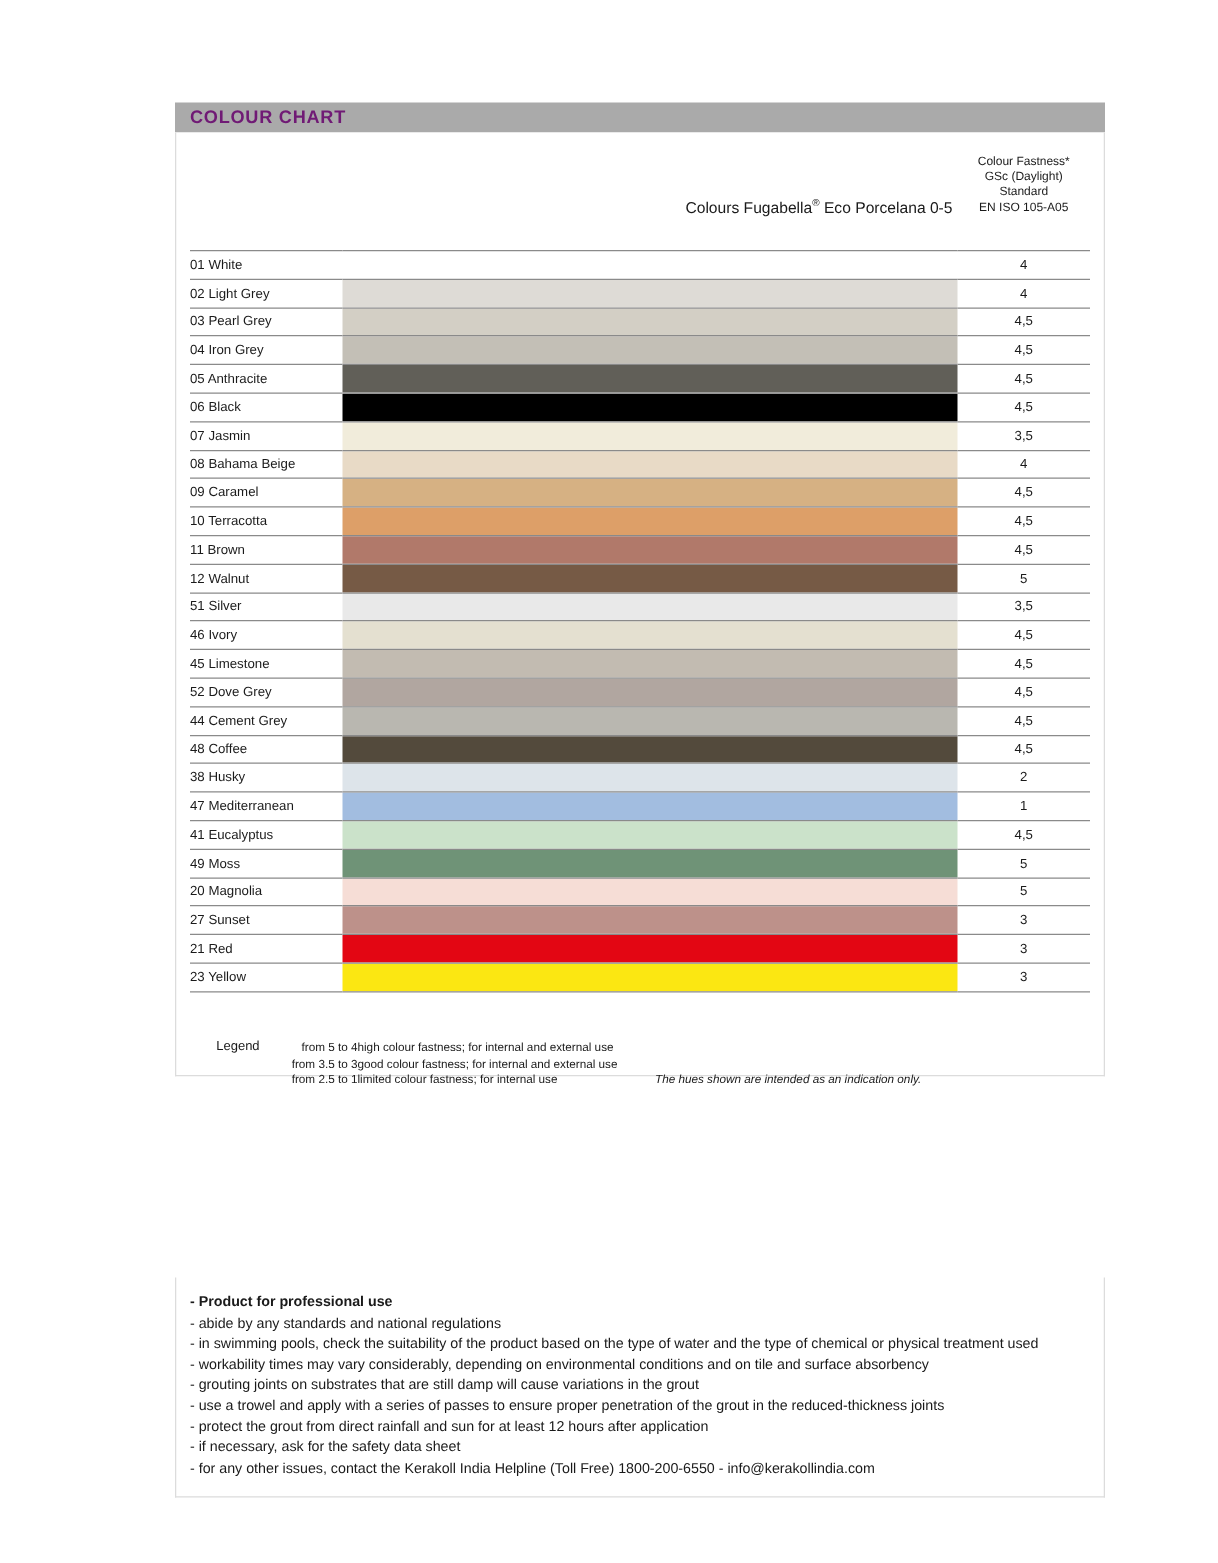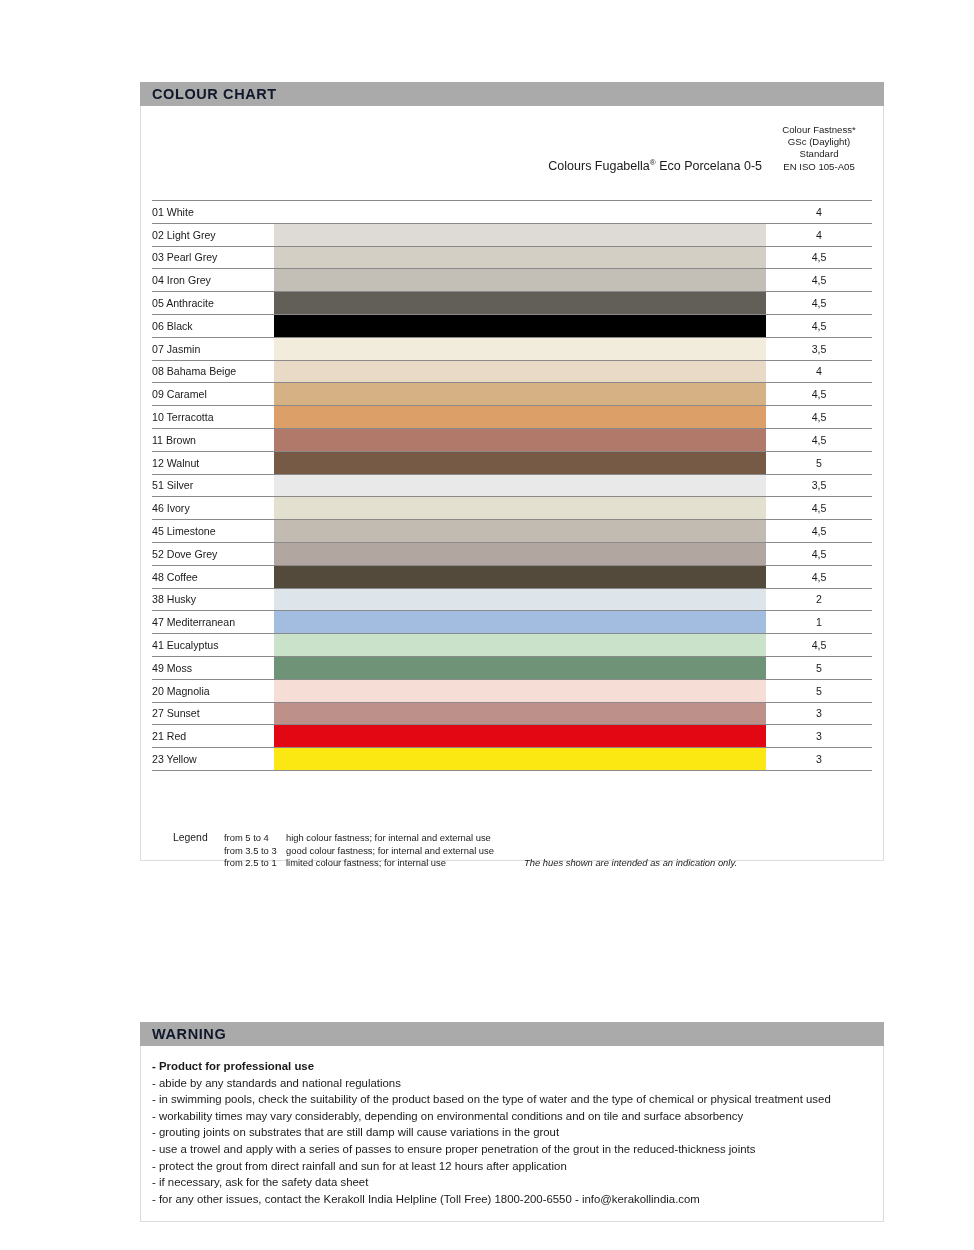--- a/index.html
+++ b/index.html
@@ -27,21 +27,21 @@
   }
   .panel-bar {
     background: #aaaaaa;
     height: 24px;
     display: flex;
     align-items: center;
     padding-left: 12px;
     box-sizing: border-box;
   }
   .panel-bar-title {
-    color: #0f172a;
+    color: #701a75;
     font-size: 14.5px;
     font-weight: bold;
     letter-spacing: 0.6px;
   }
   .panel-body {
     border-left: 1px solid #dcdcdc;
     border-right: 1px solid #dcdcdc;
     border-bottom: 1px solid #dcdcdc;
     background: #ffffff;
     box-sizing: border-box;
@@ -119,21 +119,21 @@
     color: #1a1a1a;
   }
   .legend-label {
     position: absolute;
     left: 21px;
     top: 0;
     font-size: 10.4px;
   }
   .legend-rows { margin-left: 72px; position: relative; }
   .legend-row { display: flex; }
-  .legend-range { width: 62px; flex: 0 0 62px; }
+  .legend-range { width: 62px; flex: 0 0 62px; text-align: right; }
   .legend-desc { flex: 1; }
   .hues-note {
     position: absolute;
     left: 372px;
     top: 25.4px;
     font-style: italic;
     font-size: 9.4px;
     white-space: nowrap;
   }
 
@@ -286,20 +286,27 @@
               <td class="name">45 Limestone</td>
               <td class="swatch">
                 <span class="fill" style="background: rgb(194, 187, 177);"></span>
               </td>
               <td class="fast">4,5</td>
             </tr>
             <tr>
               <td class="name">52 Dove Grey</td>
               <td class="swatch">
                 <span class="fill" style="background: rgb(177, 166, 160);"></span>
+              </td>
+              <td class="fast">4,5</td>
+            </tr>
+            <tr>
+              <td class="name">44 Cement Grey</td>
+              <td class="swatch">
+                <span class="fill" style="background: rgb(185, 183, 176);"></span>
               </td>
               <td class="fast">4,5</td>
             </tr>
             <tr>
               <td class="name">48 Coffee</td>
               <td class="swatch">
                 <span class="fill" style="background: rgb(83, 74, 60);"></span>
               </td>
               <td class="fast">4,5</td>
             </tr>
@@ -378,23 +385,20 @@
               <span class="legend-desc">limited colour fastness; for internal use</span>
             </div>
           </div>
         <div class="hues-note">The hues shown are intended as an indication only.</div>
       </div>
 
     </div>
   </section>
 
   <section class="panel" id="warning">
-    <div class="panel-bar">
-      <span class="panel-bar-title">WARNING</span>
-    </div>
     <div class="panel-body">
       <ul class="warn-list" id="warn-list">
           <li class="strong">- Product for professional use</li>
           <li>- abide by any standards and national regulations</li>
           <li>- in swimming pools, check the suitability of the product based on the type of water and the type of chemical or physical treatment used</li>
           <li>- workability times may vary considerably, depending on environmental conditions and on tile and surface absorbency</li>
           <li>- grouting joints on substrates that are still damp will cause variations in the grout</li>
           <li>- use a trowel and apply with a series of passes to ensure proper penetration of the grout in the reduced-thickness joints</li>
           <li>- protect the grout from direct rainfall and sun for at least 12 hours after application</li>
           <li>- if necessary, ask for the safety data sheet</li>

